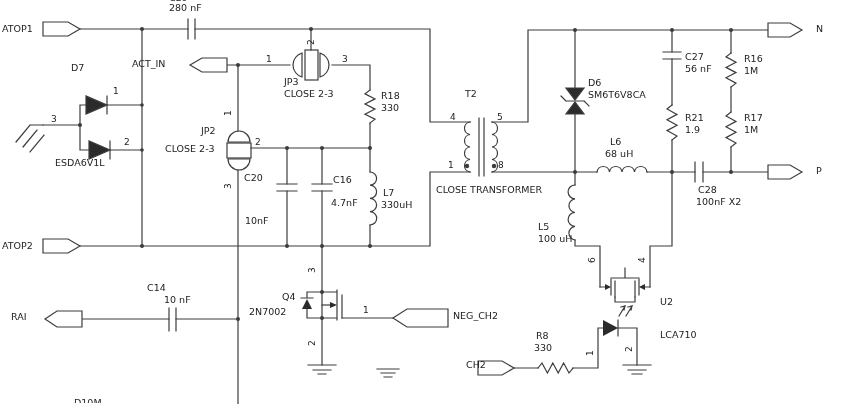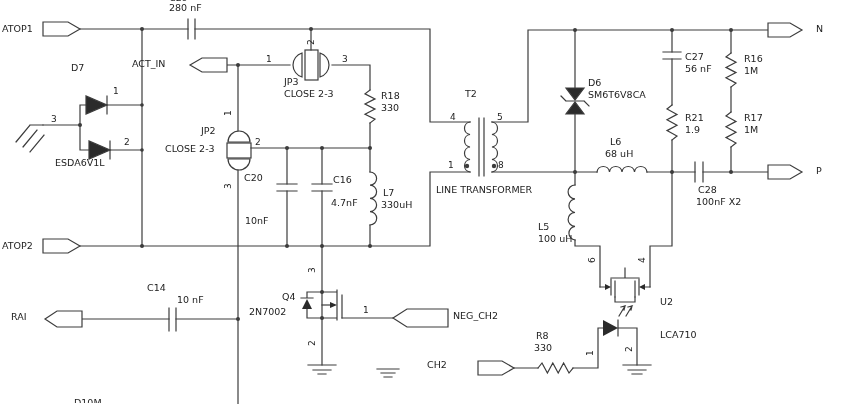--- a/index.html
+++ b/index.html
@@ -208,21 +208,21 @@
 <div class="lb" style="left:132px;top:59px">ACT_IN</div>
 
 <div class="lb" style="left:71px;top:63px">D7</div>
 <div class="lb pin" style="left:113px;top:86px">1</div>
 <div class="lb pin" style="left:51px;top:114px">3</div>
 <div class="lb pin" style="left:124px;top:137px">2</div>
 <div class="lb" style="left:55px;top:158px">ESDA6V1L</div>
 <div class="lb" style="left:2px;top:241px">ATOP2</div>
 <div class="lb" style="left:11px;top:312px">RAI</div>
 <div class="lb" style="left:147px;top:283px">C14</div>
-<div class="lb" style="left:177px;top:295px">10 nF</div>
+<div class="lb" style="left:164px;top:295px">10 nF</div>
 
 <div class="lb" style="left:201px;top:126px">JP2</div>
 <div class="lb" style="left:165px;top:144px">CLOSE 2-3</div>
 <div class="lb pin rot" style="left:222px;top:108px">1</div>
 <div class="lb pin" style="left:255px;top:137px">2</div>
 <div class="lb pin rot" style="left:222px;top:181px">3</div>
 
 <div class="lb" style="left:244px;top:173px">C20</div>
 <div class="lb" style="left:245px;top:216px">10nF</div>
 <div class="lb" style="left:333px;top:175px">C16</div>
@@ -237,21 +237,21 @@
 <div class="lb" style="left:381px;top:91px">R18</div>
 <div class="lb" style="left:381px;top:103px">330</div>
 <div class="lb" style="left:383px;top:188px">L7</div>
 <div class="lb" style="left:381px;top:200px">330uH</div>
 
 <div class="lb" style="left:465px;top:89px">T2</div>
 <div class="lb pin" style="left:450px;top:112px">4</div>
 <div class="lb pin" style="left:497px;top:112px">5</div>
 <div class="lb pin" style="left:448px;top:160px">1</div>
 <div class="lb pin" style="left:498px;top:160px">8</div>
-<div class="lb" style="left:436px;top:185px">LINE TRANSFORMER</div>
+<div class="lb" style="left:436px;top:185px">CLOSE TRANSFORMER</div>
 
 <div class="lb" style="left:588px;top:78px">D6</div>
 <div class="lb" style="left:588px;top:90px">SM6T6V8CA</div>
 
 <div class="lb" style="left:685px;top:52px">C27</div>
 <div class="lb" style="left:685px;top:64px">56 nF</div>
 <div class="lb" style="left:685px;top:113px">R21</div>
 <div class="lb" style="left:685px;top:125px">1.9</div>
 <div class="lb" style="left:744px;top:54px">R16</div>
 <div class="lb" style="left:744px;top:66px">1M</div>
@@ -276,19 +276,19 @@
 <div class="lb pin rot" style="left:584px;top:348px">1</div>
 <div class="lb pin rot" style="left:623px;top:344px">2</div>
 
 <div class="lb" style="left:282px;top:292px">Q4</div>
 <div class="lb" style="left:249px;top:307px">2N7002</div>
 <div class="lb pin rot" style="left:306px;top:265px">3</div>
 <div class="lb pin rot" style="left:306px;top:338px">2</div>
 <div class="lb pin" style="left:363px;top:305px">1</div>
 
 <div class="lb" style="left:453px;top:311px">NEG_CH2</div>
-<div class="lb" style="left:427px;top:360px">CH2</div>
+<div class="lb" style="left:466px;top:360px">CH2</div>
 <div class="lb" style="left:536px;top:331px">R8</div>
 <div class="lb" style="left:534px;top:343px">330</div>
 
 <div class="lb clip" style="left:74px;top:398px">D10M</div>
 
 </div>
 
 </body></html>

